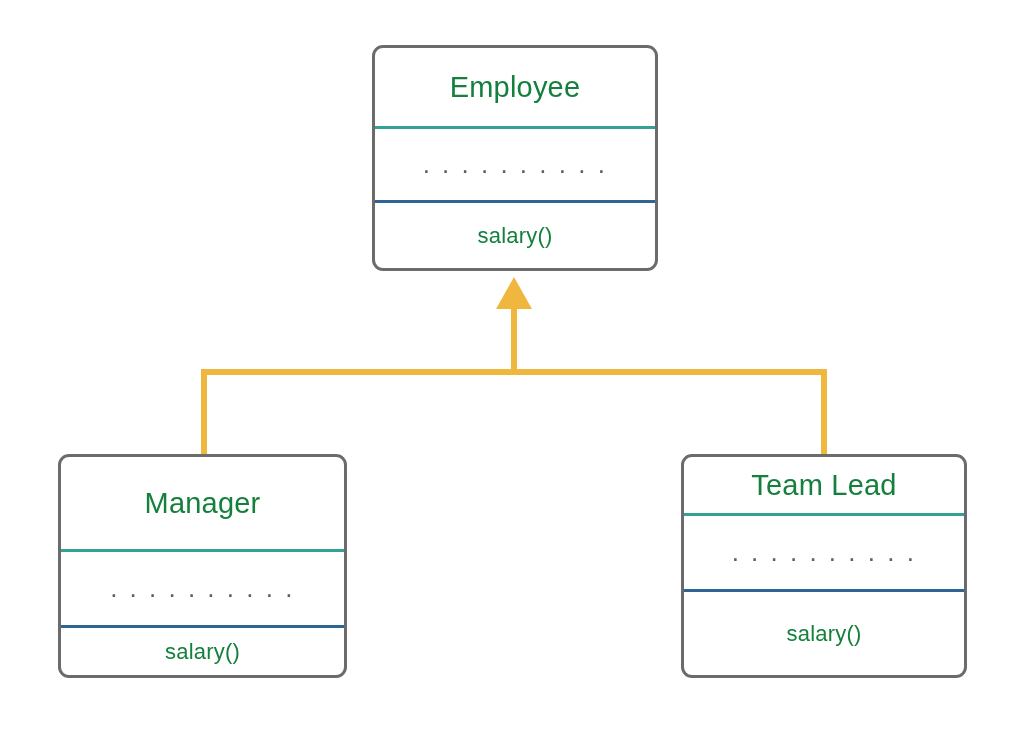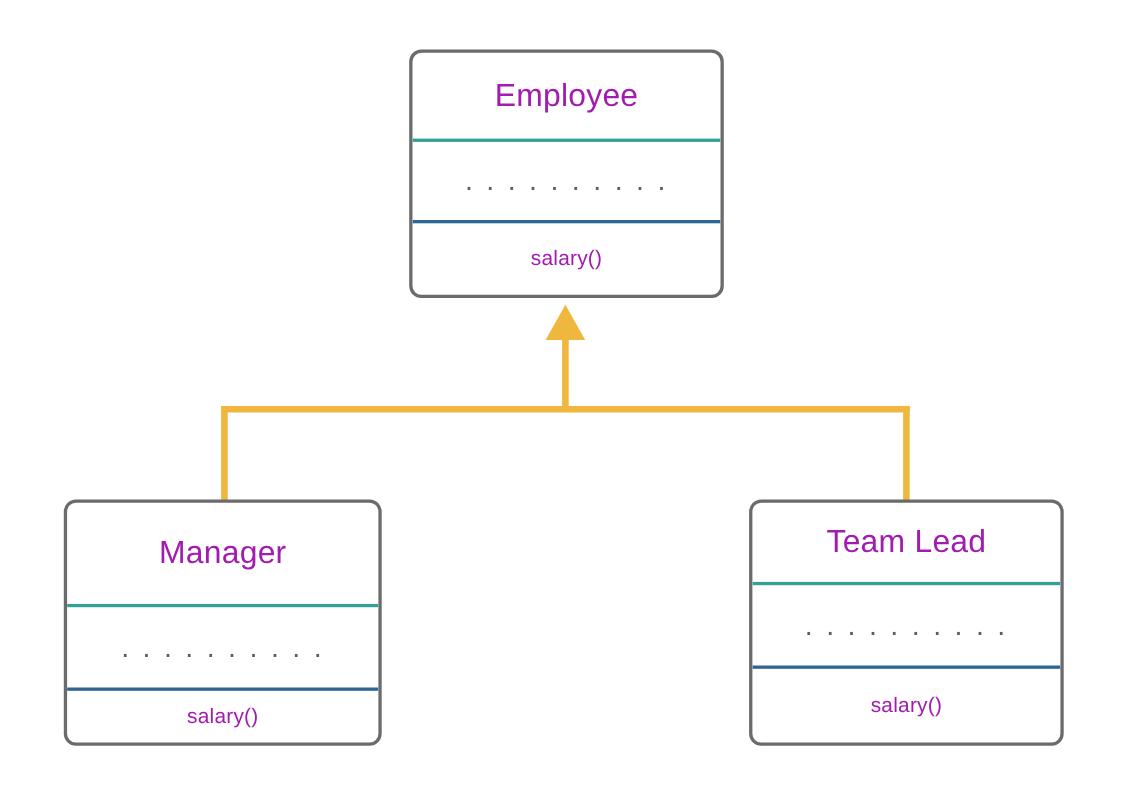--- a/index.html
+++ b/index.html
@@ -40,38 +40,38 @@
     display: flex;
     flex-direction: column;
     overflow: hidden;
   }
 
   .compartment {
     box-sizing: border-box;
     display: flex;
     align-items: center;
     justify-content: center;
-    color: #a21caf;
+    color: #15803d;
     text-align: center;
     white-space: nowrap;
   }
 
   .compartment.title {
     font-size: 29px;
     letter-spacing: 0.2px;
   }
 
   .compartment.attributes {
     font-size: 26px;
     letter-spacing: 2.5px;
     color: #5e5e5e;
   }
 
   .compartment.methods {
-    font-size: 19px;
+    font-size: 22px;
     letter-spacing: 0.2px;
   }
 
   .divider {
     width: 100%;
     flex: 0 0 auto;
   }
   .divider.teal {
     height: 3px;
     background: #35a094;
@@ -101,21 +101,21 @@
   #box-manager .title      { height: 92px; }
   #box-manager .attributes { height: 73px; }
   #box-manager .methods    { flex: 1 1 auto; }
 
   #box-teamlead {
     left: 681px;
     top: 454px;
     width: 286px;
     height: 224px;
   }
-  #box-teamlead .title      { height: 72px; }
+  #box-teamlead .title      { height: 56px; }
   #box-teamlead .attributes { height: 73px; }
   #box-teamlead .methods    { flex: 1 1 auto; }
 </style>
 </head>
 <body>
 
 <div id="canvas">
 
   <svg id="connector-layer" viewBox="0 0 1024 730" xmlns="http://www.w3.org/2000/svg">
 

